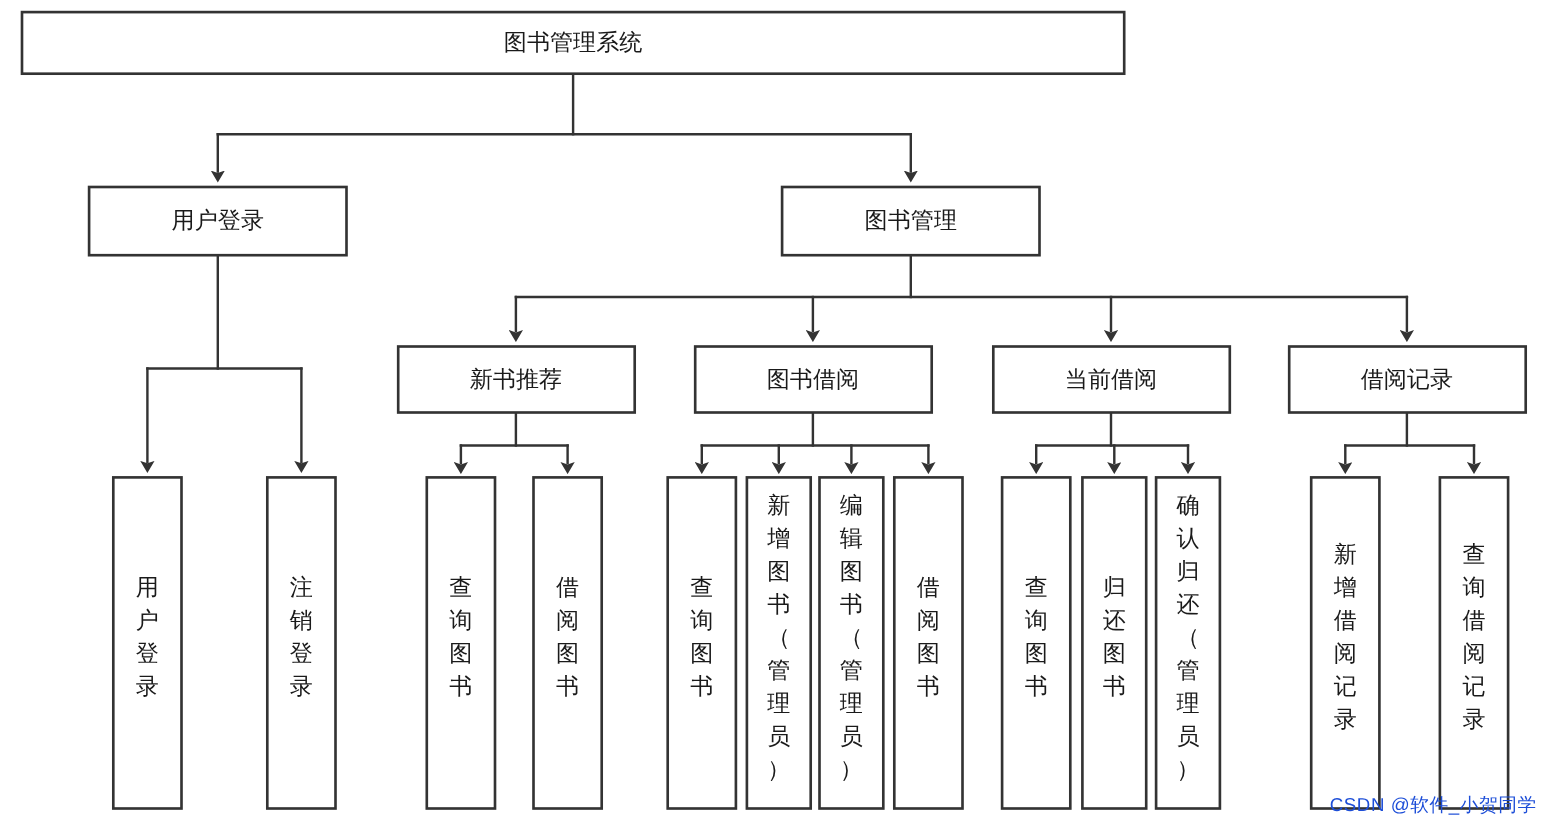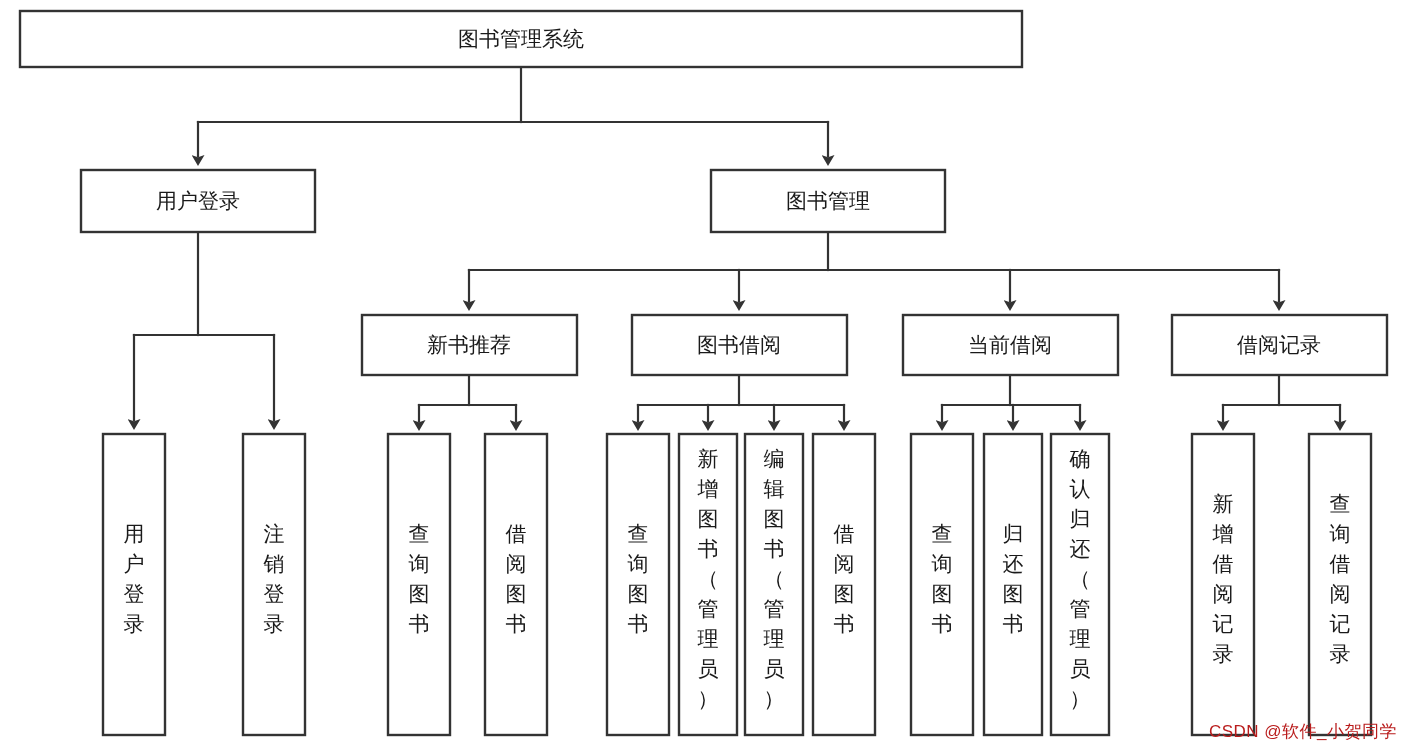--- a/index.html
+++ b/index.html
@@ -46,21 +46,21 @@
   .arrow-head {
     fill: #333333;
     stroke: none;
   }
   .watermark {
     position: absolute;
     right: 8px;
     bottom: 4px;
     font-family: "Liberation Sans", "DejaVu Sans", sans-serif;
     font-size: 17px;
-    color: #b91c1c;
+    color: #1d4ed8;
     letter-spacing: 0.5px;
     white-space: nowrap;
     pointer-events: none;
   }
 </style>
 </head>
 <body>
 
 <svg id="diagram" viewBox="0 0 1405 747" xmlns="http://www.w3.org/2000/svg">
 

